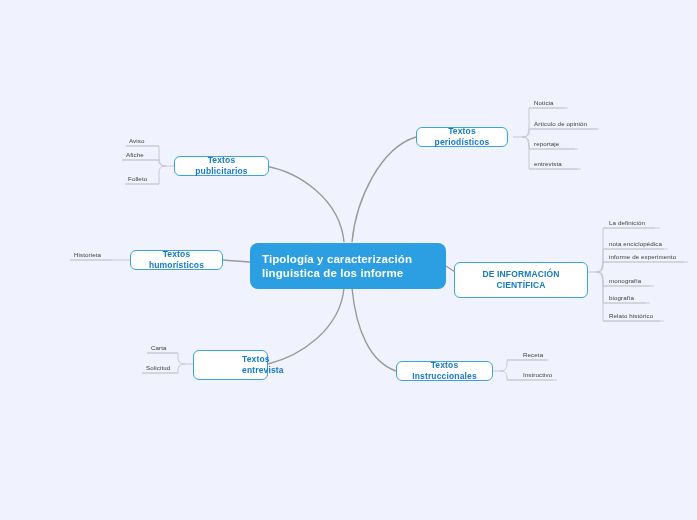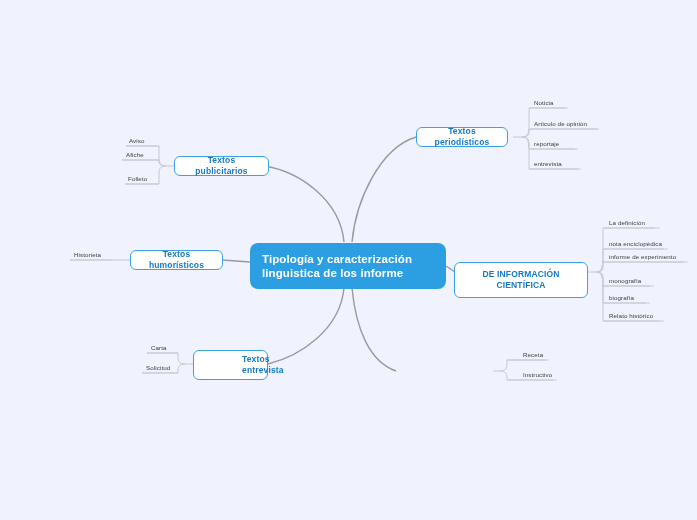--- a/index.html
+++ b/index.html
@@ -148,20 +148,23 @@
   </div>
 
   <div class="node branch-node" style="left:416px; top:127px; width:92px; height:20px;">
     <span>Textos periodísticos</span>
   </div>
 
   <div class="node branch-node" style="left:454px; top:262px; width:134px; height:36px;">
     <span>DE INFORMACIÓN CIENTÍFICA</span>
   </div>
 
+  <div class="node branch-node" style="left:396px; top:361px; width:97px; height:20px;">
+    <span>Textos Instruccionales</span>
+  </div>
 
   <div class="node branch-node" style="left:174px; top:156px; width:95px; height:20px;">
     <span>Textos publicitarios</span>
   </div>
 
   <div class="node branch-node" style="left:130px; top:250px; width:93px; height:20px;">
     <span>Textos humorísticos</span>
   </div>
 
   <div class="node branch-node two-line" style="left:193px; top:350px; width:75px; height:30px; flex-direction:column; align-items:flex-start; justify-content:center;">

